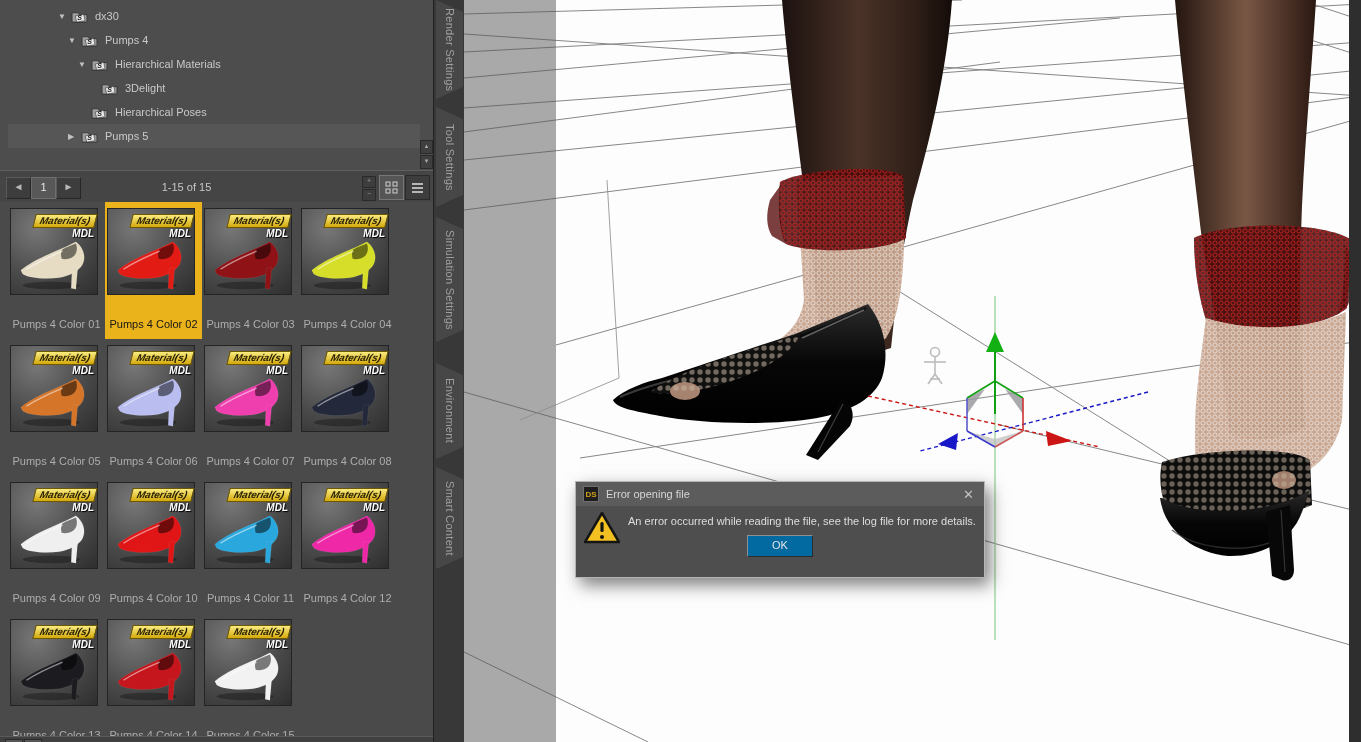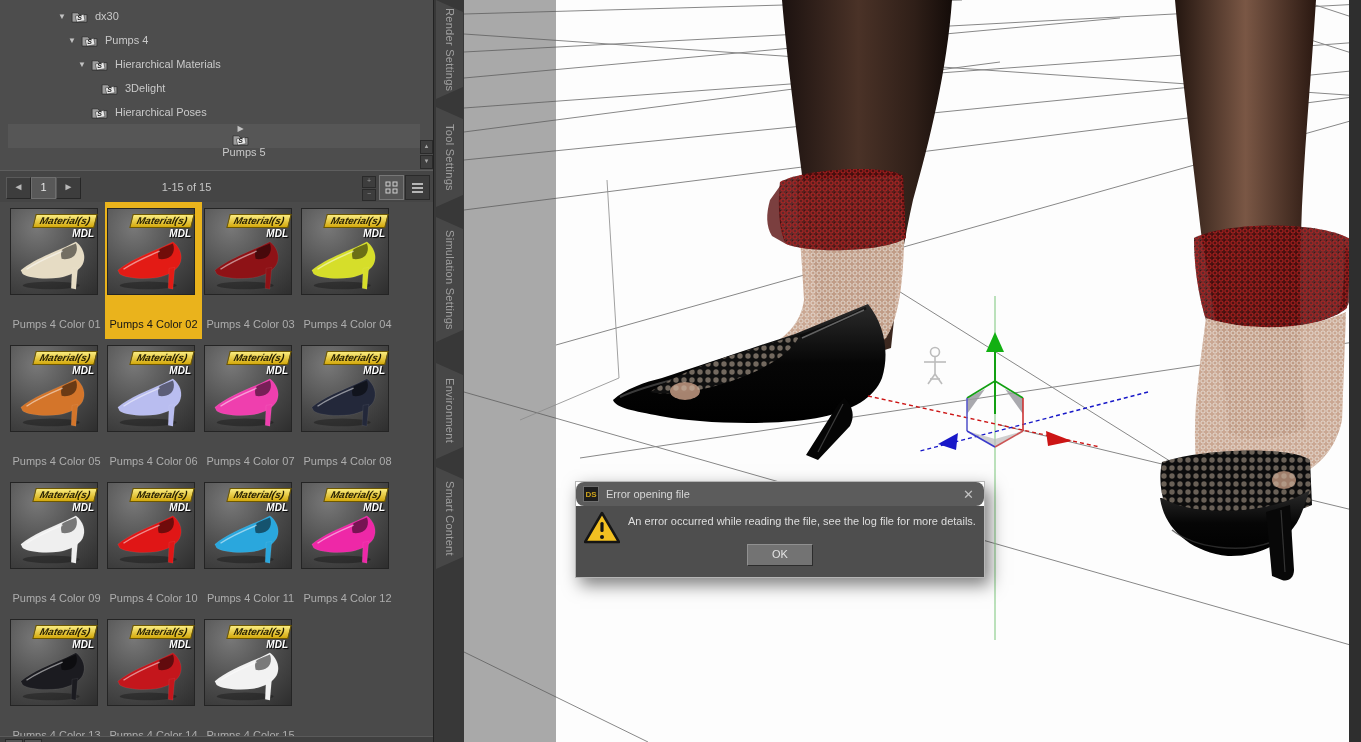--- a/index.html
+++ b/index.html
@@ -11,21 +11,21 @@
   .tree{position:absolute;left:0;top:0;width:433px;height:170px;background:#4d4d4d;overflow:hidden;}
   .tree-rows{padding-top:4px;}
   .trow{height:24px;display:flex;align-items:center;margin:0 13px 0 8px;color:#c9c9c9;font-size:11px;white-space:nowrap;}
   .trow .arrow{width:13px;font-size:8px;color:#c2c2c2;flex:none;}
   .trow.closed .arrow::before{content:"\25B6";}
   .trow.open .arrow::before{content:"\25BC";}
   .trow .ficon{flex:none;margin-right:7px;}
   .trow.selected{background:#eab31c;color:#141414;}
   .trow.selected .ficon .fbody{fill:#d9b93c;stroke:#111;}
   .trow.selected .ficon .fpage{fill:#f2e090;}
-  .trow.alt{background:rgba(255,255,255,0.05);flex-direction:column;}
+  .trow.alt{background:rgba(255,255,255,0.05);}
   .tree-scroll{position:absolute;right:1px;top:140px;width:12px;}
   .tsbtn{width:11px;height:12px;background:#3f3f3f;border:1px solid #2a2a2a;color:#a8a8a8;font-size:6px;line-height:11px;text-align:center;margin-bottom:1px;}
 
   
   .pager{position:absolute;left:0;top:170px;width:433px;height:32px;background:#454545;border-top:1px solid #5e5e5e;border-bottom:1px solid #2d2d2d;}
   .pgbtn{position:absolute;top:6px;width:23px;height:20px;background:#3d3d3d;border:1px solid #5a5a5a;border-bottom-color:#262626;border-right-color:#262626;color:#b8b8b8;font-size:10px;line-height:18px;text-align:center;}
   .pg-prev{left:6px;}
   .pg-page{left:31px;width:23px;height:20px;position:absolute;top:6px;background:#585858;border:1px solid #6e6e6e;color:#e6e6e6;font-size:11px;line-height:18px;text-align:center;}
   .pg-next{left:56px;}
   .pg-range{position:absolute;left:0;right:60px;top:0;height:32px;line-height:32px;text-align:center;color:#c6c6c6;font-size:11px;}
@@ -58,28 +58,28 @@
   .vtab:nth-of-type(2){top:107px;height:100px;}
   .vtab:nth-of-type(3){top:217px;height:125px;}
   .vtab:nth-of-type(4){top:363px;height:96px;}
   .vtab:nth-of-type(5){top:467px;height:102px;}
 
   
   .viewport{position:absolute;left:464px;top:0;width:897px;height:742px;background:#fdfdfd;}
 
   
   .dialog{position:absolute;left:111px;top:481px;width:408px;border:1px solid #b5b5b5;box-shadow:5px 7px 16px rgba(0,0,0,0.5);font-size:11px;}
-  .dlg-title{height:24px;background:#5c5c5c;display:flex;align-items:center;padding:0 7px;border-radius:8px;}
+  .dlg-title{height:24px;background:#5c5c5c;display:flex;align-items:center;padding:0 7px;}
   .ds-icon{width:14px;height:14px;background:#1d1d1d;border:1px solid #6e6e6e;color:#cda31c;font-size:8px;font-weight:bold;display:flex;align-items:center;justify-content:center;margin-right:7px;flex:none;}
   .dlg-title-text{flex:1;color:#d6d6d6;}
   .dlg-close{color:#c2c2c2;font-size:13px;padding:0 3px;}
   .dlg-body{position:relative;background:#4e4e4e;height:71px;}
   .warn-icon{position:absolute;left:8px;top:5px;}
   .dlg-msg{position:absolute;left:52px;top:9px;right:8px;color:#dedede;}
-  .ok-btn{position:absolute;left:50%;transform:translateX(-50%);bottom:11px;width:64px;height:20px;background:#737373;border:1px solid #909090;border-right-color:#2c2c2c;border-bottom-color:#2c2c2c;color:#e3e3e3;font-size:11px;line-height:18px;text-align:center;}
+  .ok-btn{position:absolute;left:50%;transform:translateX(-50%);bottom:20px;width:64px;height:20px;background:#0369a1;border:1px solid #909090;border-right-color:#2c2c2c;border-bottom-color:#2c2c2c;color:#e3e3e3;font-size:11px;line-height:18px;text-align:center;}
 </style>
 </head>
 <body>
 
 <div id="stage">
 
   <div class="left-panel">
 
     <div class="tree">
       <div class="tree-rows">

